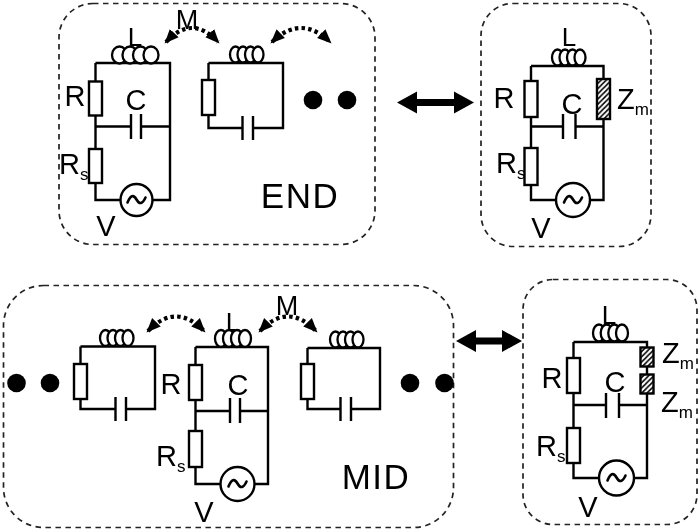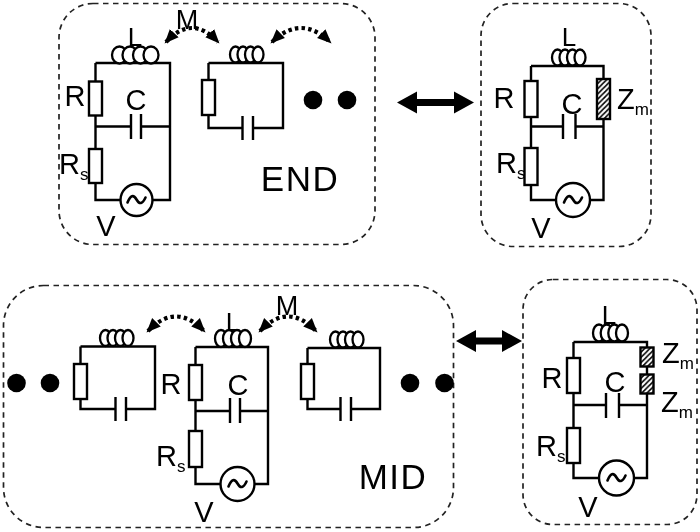--- a/index.html
+++ b/index.html
@@ -180,36 +180,36 @@
     </g>
   </g>
 </svg>
 
 <span class="lbl f27" style="left:187px;top:20px">M</span>
 <span class="lbl f26" style="left:135px;top:37px">L</span>
 <span class="lbl" style="left:75px;top:96px">R</span>
 <span class="lbl" style="left:136px;top:100px">C</span>
 <span class="lbl anch" style="left:59px;top:142px"><span>R</span><span class="sub">s</span></span>
 <span class="lbl" style="left:106px;top:226px">V</span>
-<span class="lbl f35" style="left:300px;top:178px">END</span>
+<span class="lbl f35" style="left:300px;top:195px">END</span>
 
 <span class="lbl f26" style="left:569px;top:37px">L</span>
 <span class="lbl" style="left:504px;top:98px">R</span>
 <span class="lbl" style="left:572px;top:104px">C</span>
 <span class="lbl anch" style="left:617px;top:77px"><span>Z</span><span class="sub">m</span></span>
 <span class="lbl anch" style="left:496px;top:141px"><span>R</span><span class="sub">s</span></span>
 <span class="lbl" style="left:541px;top:228px">V</span>
 
 <span class="lbl f27" style="left:287px;top:306px">M</span>
 <span class="lbl f26" style="left:233px;top:322px">L</span>
 <span class="lbl" style="left:171px;top:384px">R</span>
 <span class="lbl" style="left:238px;top:385px">C</span>
 <span class="lbl anch" style="left:156px;top:434px"><span>R</span><span class="sub">s</span></span>
 <span class="lbl" style="left:204px;top:512px">V</span>
-<span class="lbl f35" style="left:393px;top:476px">MID</span>
+<span class="lbl f35" style="left:376px;top:476px">MID</span>
 
 <span class="lbl f26" style="left:609px;top:315px">L</span>
 <span class="lbl" style="left:552px;top:378px">R</span>
 <span class="lbl" style="left:615px;top:382px">C</span>
 <span class="lbl anch" style="left:662px;top:331px"><span>Z</span><span class="sub">m</span></span>
 <span class="lbl anch" style="left:661px;top:380px"><span>Z</span><span class="sub">m</span></span>
 <span class="lbl anch" style="left:536px;top:424px"><span>R</span><span class="sub">s</span></span>
 <span class="lbl" style="left:588px;top:507px">V</span>
 
 </div>

